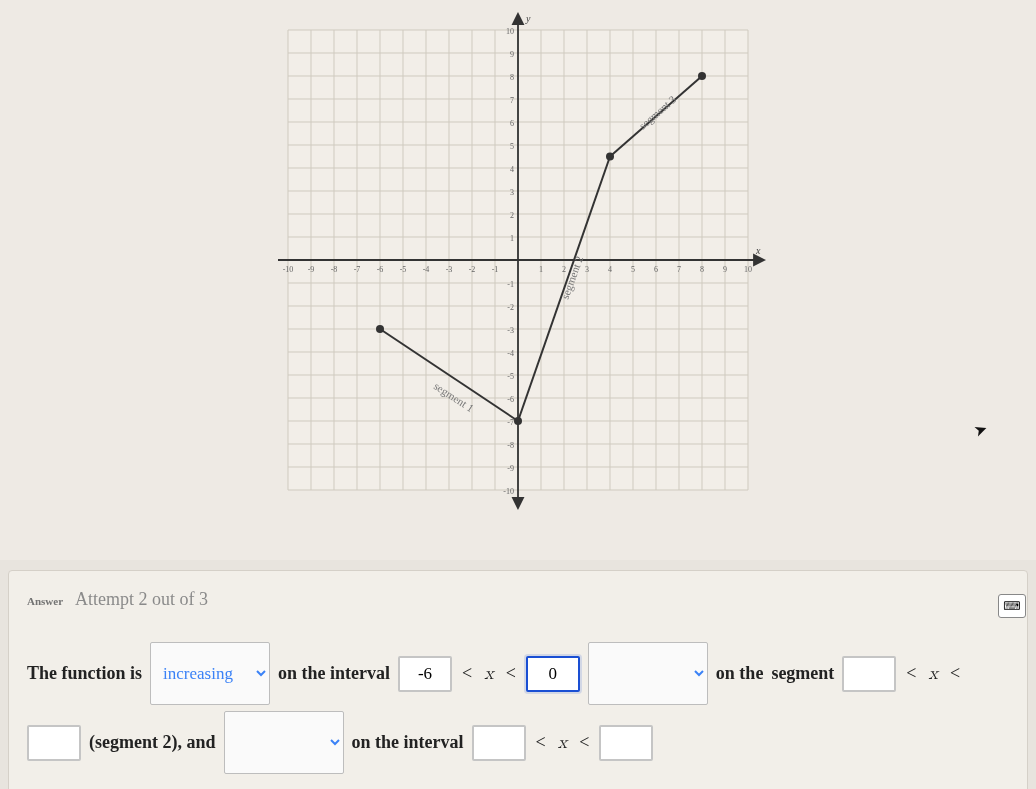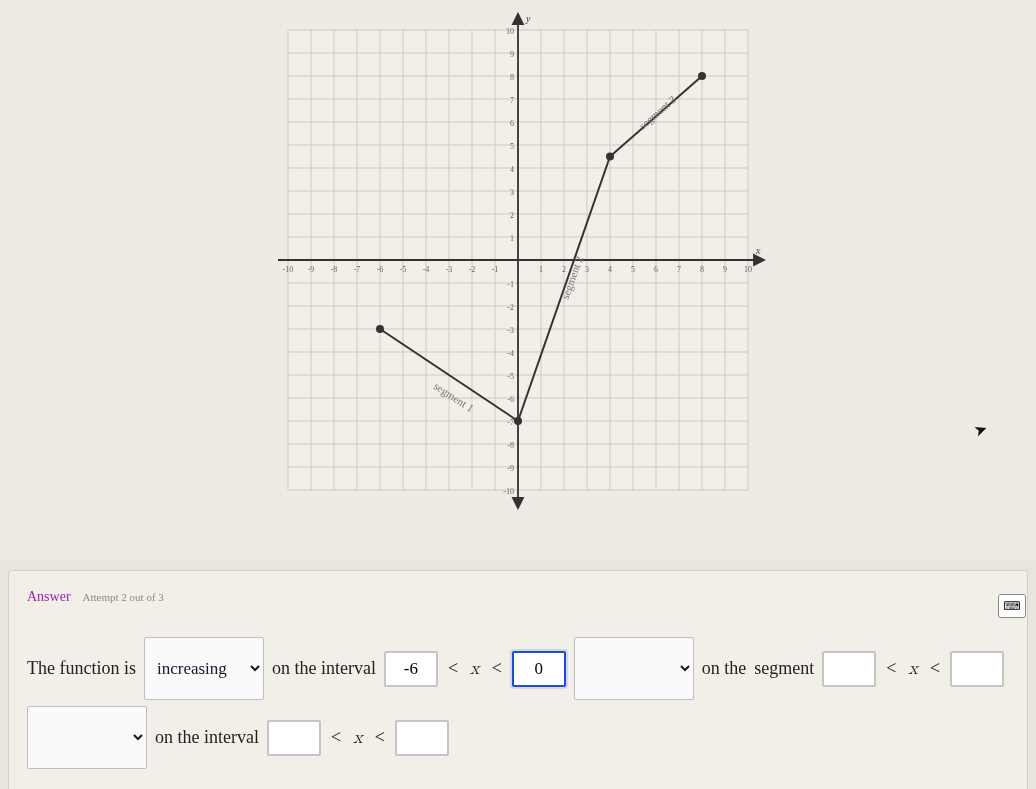--- a/index.html
+++ b/index.html
@@ -33,46 +33,46 @@
       padding: 18px 18px 24px 18px;
       min-height: 180px;
     }
     .answer-header {
       display: flex;
       align-items: baseline;
       gap: 12px;
       margin-bottom: 32px;
     }
     .answer-label {
-      font-size: 14px;
-      font-weight: 400;
-      color: #a21caf;
+      font-size: 11px;
+      font-weight: 700;
+      color: #737373;
     }
     .attempt-label {
-      font-size: 11px;
+      font-size: 18px;
       color: #8a8a8a;
     }
     .sentence {
       font-size: 18px;
       color: #222;
       line-height: 2.4;
       display: flex;
       flex-wrap: wrap;
       align-items: center;
       gap: 6px 8px;
     }
-    .txt { white-space: nowrap; }
+    .txt { white-space: nowrap; font-weight: bold; }
     .math-x { font-family: 'Latin Modern Math', 'STIX', serif; font-style: italic; }
     select.inline-select {
       font-family: Georgia, serif;
       font-size: 17px;
       padding: 20px 8px;
       border: 1px solid #bdbdbd;
       background: #fafafa;
-      color: #0f172a;
+      color: #3b82f6;
       border-radius: 2px;
       min-width: 120px;
     }
     input.inline-input {
       font-family: Georgia, serif;
       font-size: 17px;
       width: 54px;
       height: 36px;
       text-align: center;
       border: 2px solid #c5c5c5;
@@ -281,20 +281,21 @@
     <span class="txt">segment</span>
 
     <input class="inline-input" value="" style="">
 
     <span class="ineq">&lt;</span>
     <span class="ineq math-x">x</span>
     <span class="ineq">&lt;</span>
 
     <input class="inline-input" value="" style="">
 
+    <span class="txt">(segment 2), and</span>
 
     <select class="inline-select">
       <option></option>
     </select>
 
     <span class="txt">on the interval</span>
 
     <input class="inline-input" value="" style="">
 
     <span class="ineq">&lt;</span>

